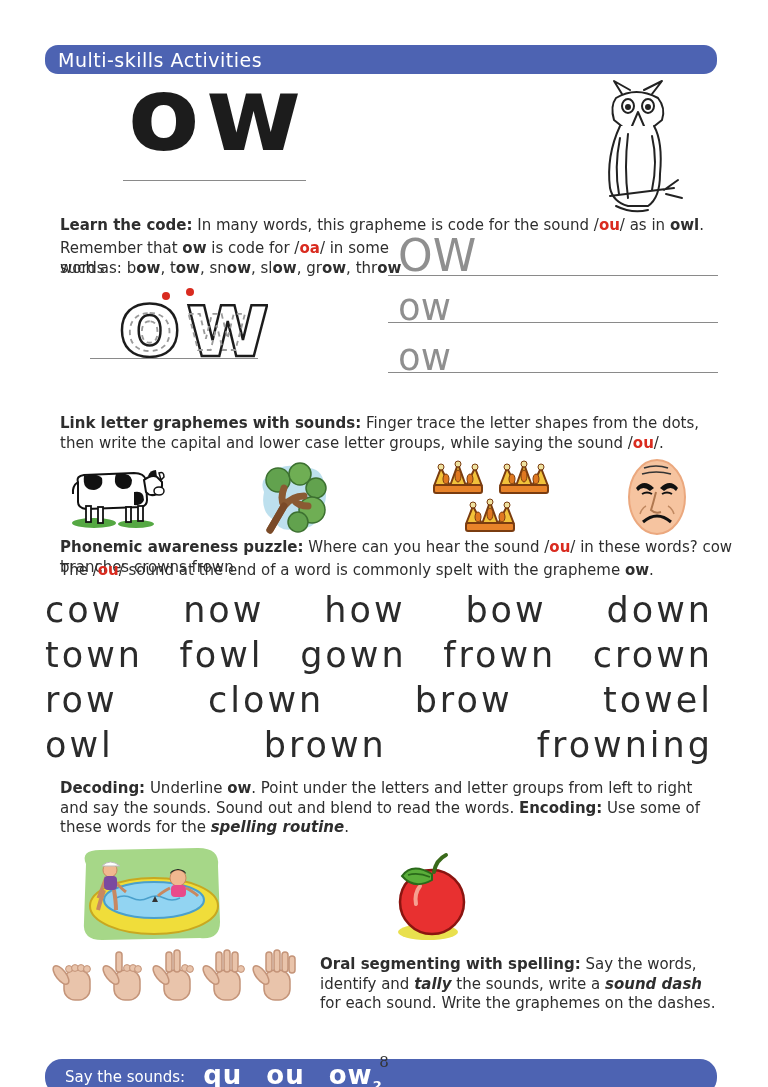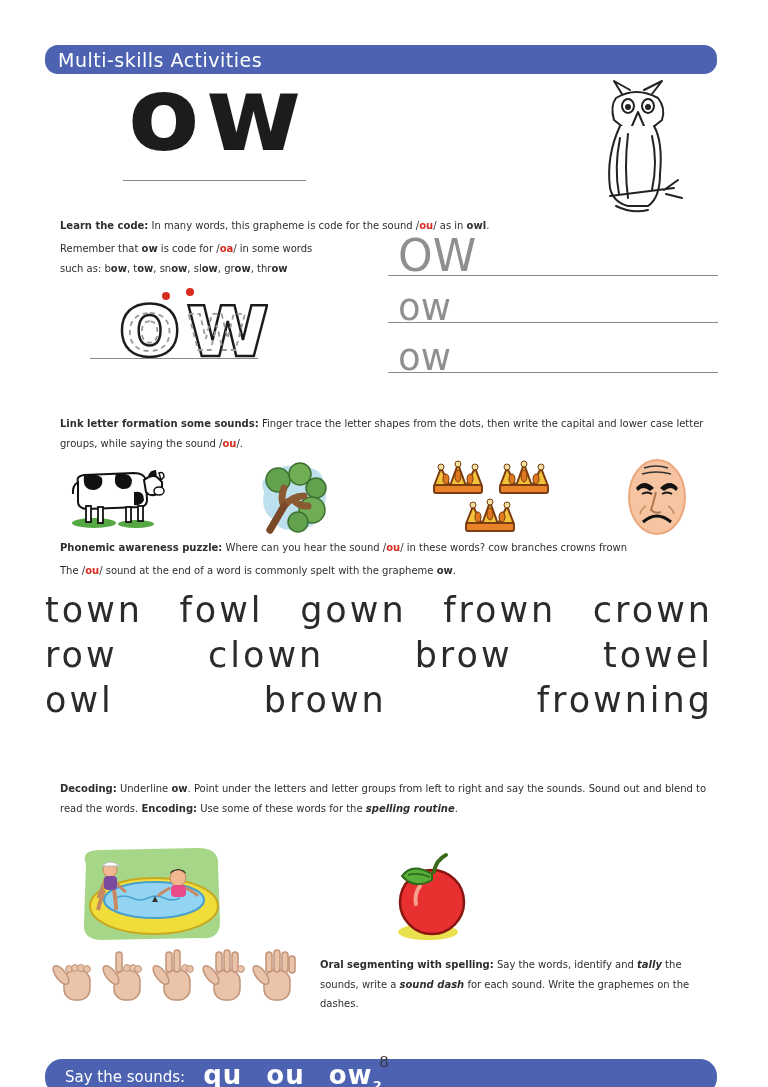--- a/index.html
+++ b/index.html
@@ -21,21 +21,21 @@
   .footer-bar .sounds { font-size:26px; font-weight:bold; margin-left:18px; word-spacing:14px; letter-spacing:1px; }
   .footer-bar sub { font-size:13px; font-weight:bold; }
   
   .hero-grapheme {
     position:absolute; left:128px; top:50px; font-size:104px; font-weight:bold;
     color:#1c1c1c; letter-spacing:6px; line-height:1;
   }
   .hero-underline { position:absolute; left:123px; top:168px; width:183px; border-top:1.5px solid #8a8a8a; }
   .owl { position:absolute; left:586px; top:66px; }
   
-  .instr { position:absolute; font-size:10px; line-height:19.5px; color:#2e2e2e; }
+  .instr { position:absolute; font-size:15px; line-height:19.5px; color:#2e2e2e; }
   .b { font-weight:bold; }
   .r { color:#d92b1f; font-weight:bold; }
   .i { font-style:italic;font-weight:bold; }
   
   .write-line {
     position:absolute; left:388px; width:330px; border-bottom:1.5px solid #8a8a8a;
     color:#8f8f8f; padding-left:10px; line-height:1;
   }
   .cap-line { top:222px; height:42px; font-size:44px; }
   .low-line { height:34px; font-size:37px; }
@@ -100,21 +100,21 @@
   <div class="trace-wrap">
     <svg width="150" height="84" viewBox="0 0 150 84">
       <text x="0" y="76" font-family="DejaVu Sans" font-size="92" font-weight="bold" fill="#ffffff" stroke="#1c1c1c" stroke-width="2.5" letter-spacing="4">ow</text>
       <text x="9" y="70" font-family="DejaVu Sans" font-size="66" font-weight="bold" fill="none" stroke="#9a9a9a" stroke-width="1.8" stroke-dasharray="5 4" letter-spacing="14">ow</text>
       <circle cx="48" cy="16" r="4" fill="#d92b1f"></circle>
       <circle cx="72" cy="12" r="4" fill="#d92b1f"></circle>
     </svg>
   </div>
   <div class="trace-baseline"></div>
 
-  <div class="instr" style="left:60px; top:402px; width:655px;"><span class="b">Link letter formation some sounds:</span><span> Finger trace the letter shapes from the dots, then write the capital and lower case letter groups, while saying the sound /</span><span class="b r">ou</span><span>/.</span></div>
+  <div class="instr" style="left:60px; top:402px; width:655px;"><span class="b">Link letter graphemes with sounds:</span><span> Finger trace the letter shapes from the dots, then write the capital and lower case letter groups, while saying the sound /</span><span class="b r">ou</span><span>/.</span></div>
 
   <div class="pic" style="left:64px; top:452px;">
     <svg width="102" height="66" viewBox="0 0 102 66">
       <ellipse cx="30" cy="59" rx="22" ry="5" fill="#55a843"></ellipse>
       <ellipse cx="72" cy="60" rx="18" ry="4" fill="#55a843"></ellipse>
       <path d="M14 18 Q12 12 20 11 L70 9 Q80 9 82 16 L83 36 Q83 42 77 43 L22 45 Q14 44 14 38 Z" fill="#fff" stroke="#111" stroke-width="2"></path>
       <path d="M20 12 Q32 8 38 14 Q40 24 30 26 Q18 26 20 12 Z" fill="#111"></path>
       <path d="M52 10 Q66 8 68 16 Q68 26 58 25 Q48 22 52 10 Z" fill="#111"></path>
       <path d="M70 28 Q80 26 80 36 Q78 42 70 41 Z" fill="#111"></path>
       <rect x="22" y="42" width="5" height="16" fill="#fff" stroke="#111" stroke-width="1.8"></rect>
@@ -186,20 +186,27 @@
       <path d="M17 64 Q31 52 45 64" stroke="#111" stroke-width="3" fill="none"></path>
       <path d="M14 56 Q16 50 20 48 M48 56 Q46 50 42 48" stroke="#c08860" stroke-width="1.5" fill="none"></path>
     </svg>
   </div>
 
   <div class="instr" style="left:60px; top:526px; width:680px;"><span class="b">Phonemic awareness puzzle:</span><span> Where can you hear the sound /</span><span class="b r">ou</span><span>/ in these words? cow branches crowns frown</span></div>
   <div class="instr" style="left:60px; top:549px; width:680px;"><span>The /</span><span class="b r">ou</span><span>/ sound at the end of a word is commonly spelt with the grapheme </span><span class="b">ow</span><span>.</span></div>
 
   <div class="word-grid">
     <div class="word-row">
+        <span>cow</span>
+        <span>now</span>
+        <span>how</span>
+        <span>bow</span>
+        <span>down</span>
+      </div>
+    <div class="word-row">
         <span>town</span>
         <span>fowl</span>
         <span>gown</span>
         <span>frown</span>
         <span>crown</span>
       </div>
     <div class="word-row">
         <span>row</span>
         <span>clown</span>
         <span>brow</span>

